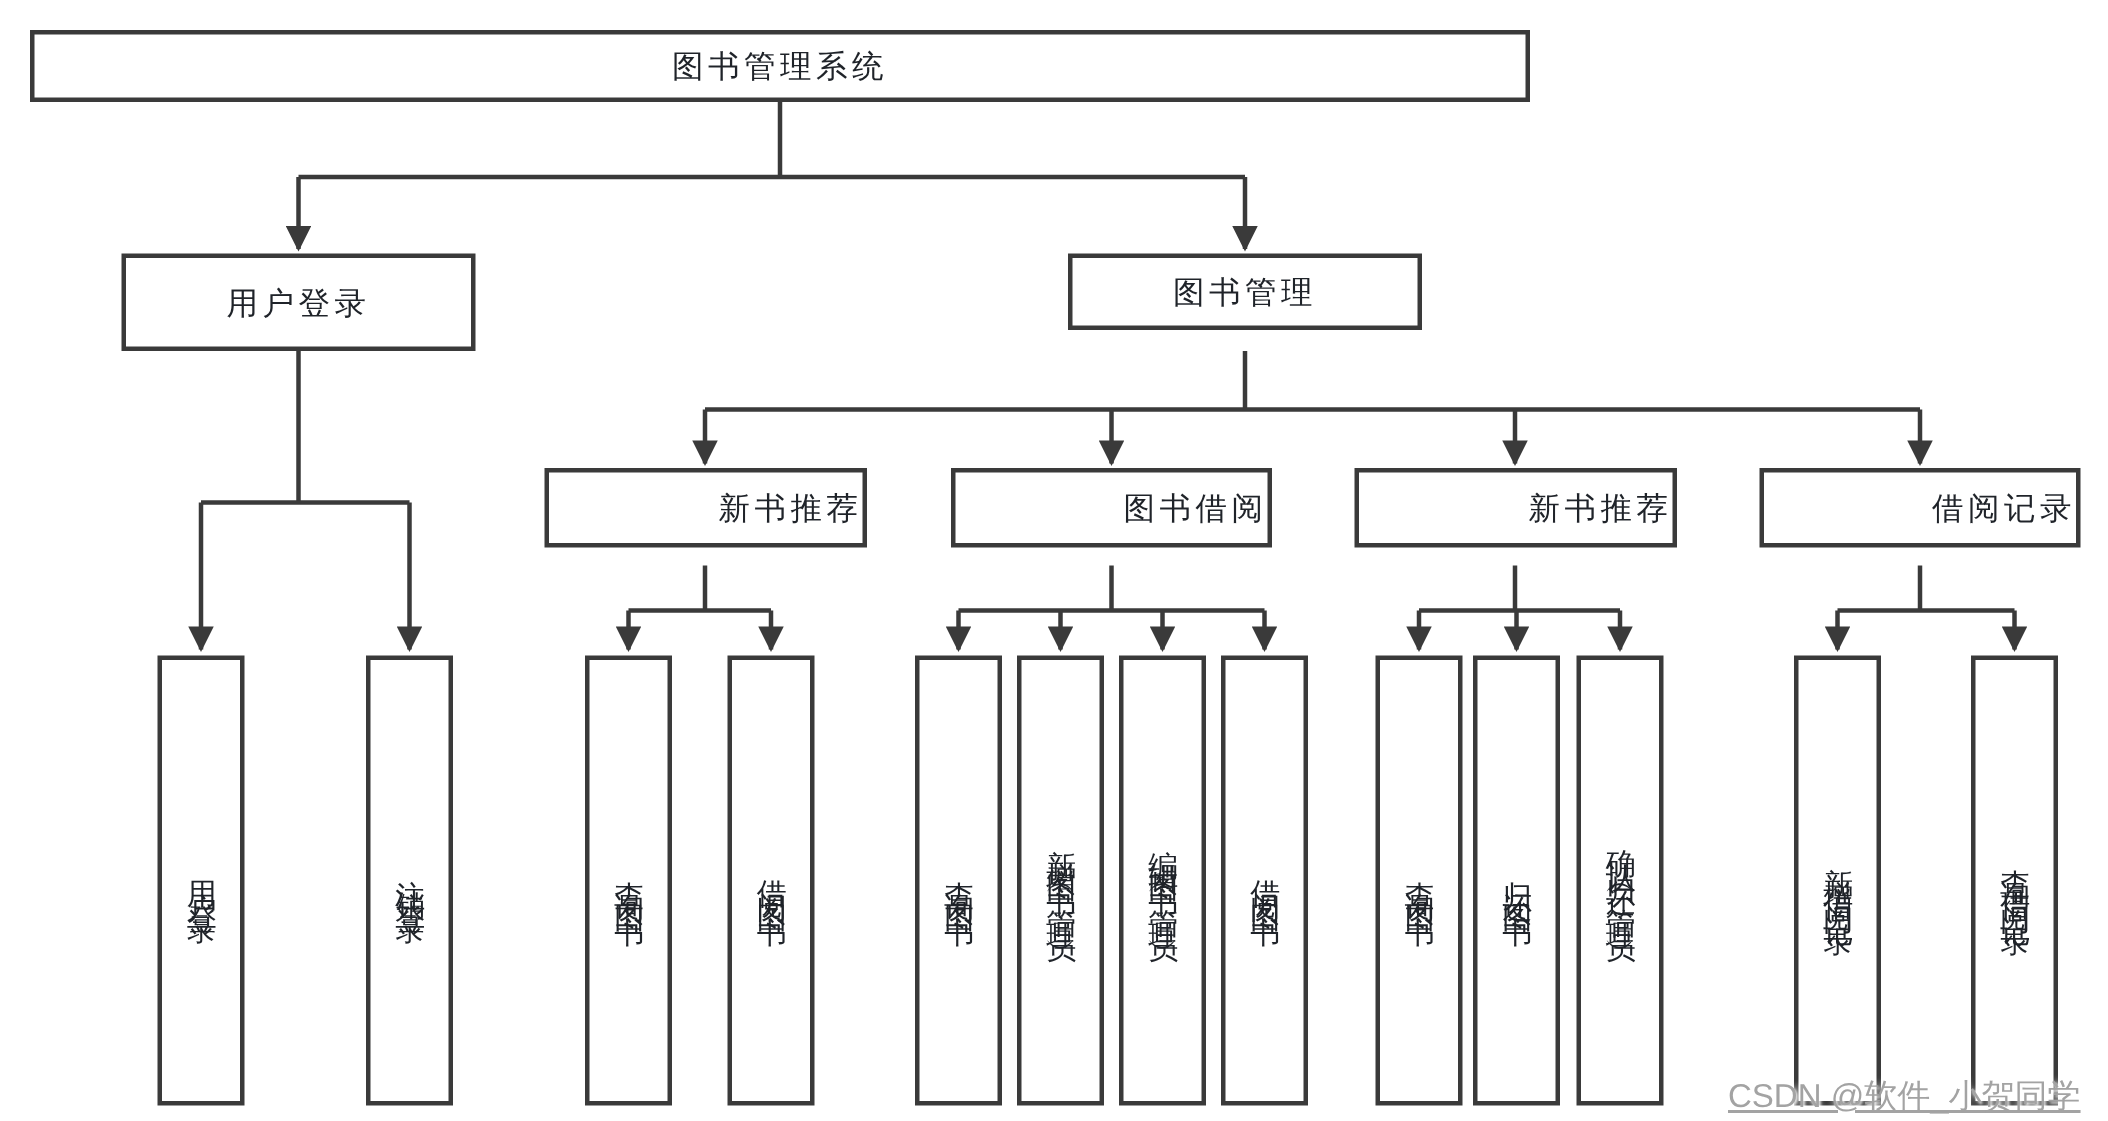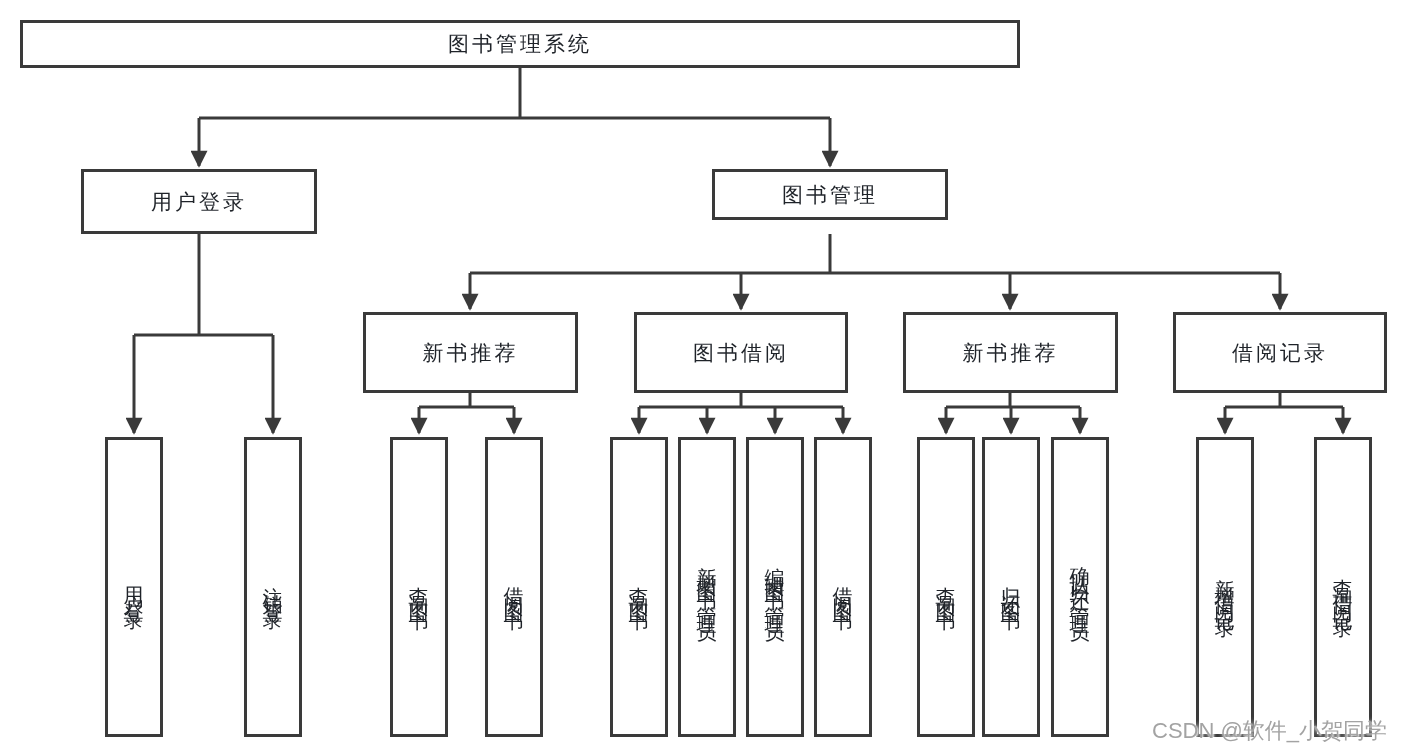--- a/index.html
+++ b/index.html
@@ -25,21 +25,21 @@
     border: 3px solid #3a3a3a;
     display: flex;
     align-items: center;
     justify-content: center;
     color: #1f2329;
   }
   .hnode { font-size: 21px; letter-spacing: 3px; font-weight: 500; }
   .root  { left: 20px;  top: 20px;  width: 1000px; height: 48px; }
   .l2a   { left: 81px;  top: 169px; width: 236px;  height: 65px; }
   .l2b   { left: 712px; top: 169px; width: 236px;  height: 51px; }
-  .l3    { top: 312px; height: 81px; }
+  .l3    { top: 312px; height: 53px; justify-content: flex-end; }
   .l3a   { left: 363px;  width: 215px; }
   .l3b   { left: 634px;  width: 214px; }
   .l3c   { left: 903px;  width: 215px; }
   .l3d   { left: 1173px; width: 214px; }
   .leaf  {
     top: 437px; height: 300px; width: 58px;
     font-size: 20px; font-weight: 500;
   }
   .leaf span {
     writing-mode: vertical-lr;
@@ -62,20 +62,21 @@
   .lf12 { left: 1196px; }
   .lf13 { left: 1314px; }
   .watermark {
     position: absolute;
     left: 1152px; top: 716px;
     width: 250px;
     font-size: 22px;
     color: #a3a3a3;
     text-shadow: 0 0 4px #ffffff, 1px 1px 2px #ffffff;
     white-space: nowrap;
+    text-decoration: underline;
   }
 </style>
 </head>
 <body>
 
 <div class="canvas">
 
   <svg class="connectors" viewBox="0 0 1405 747">
     <defs>
       <marker id="arrow" markerUnits="userSpaceOnUse" viewBox="0 0 10 10" refX="9" refY="5" markerWidth="27" markerHeight="17" orient="auto">

